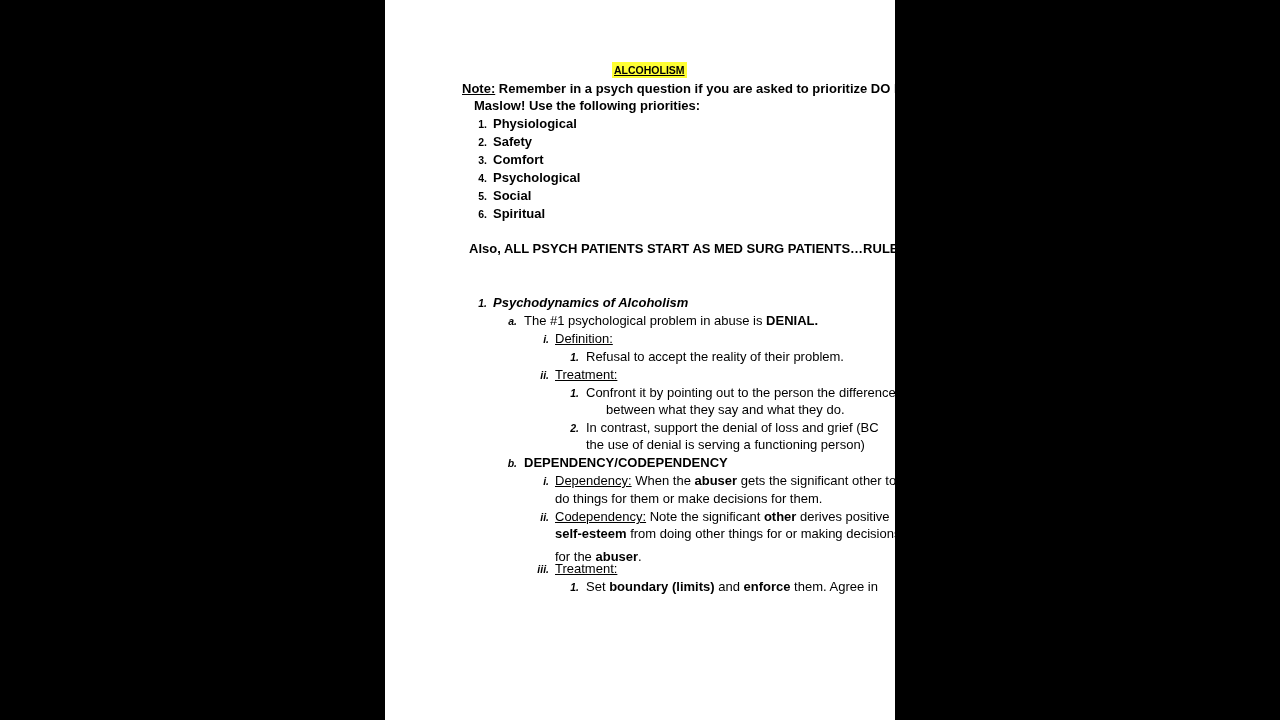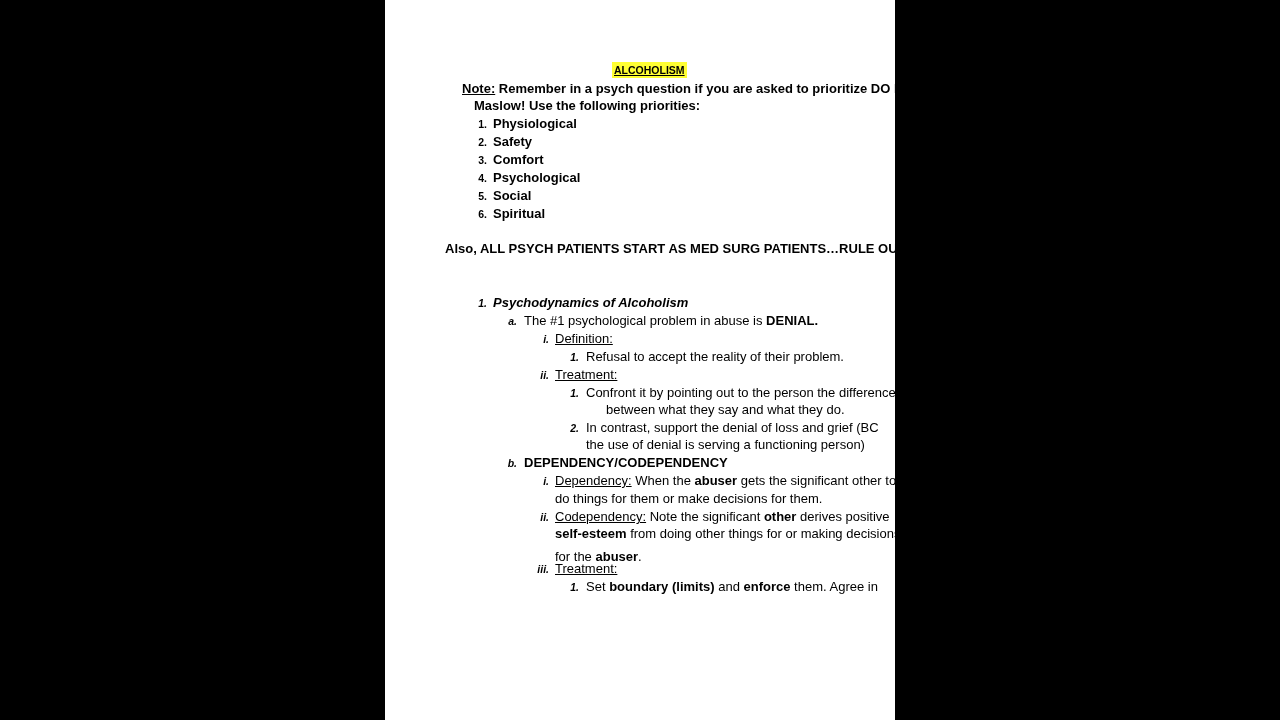--- a/index.html
+++ b/index.html
@@ -29,21 +29,21 @@
     <div class="num b" style="left:88px;top:153px;width:14px;">3.</div>
     <div class="t b" style="left:108px;top:153px;">Comfort</div>
     <div class="num b" style="left:88px;top:171px;width:14px;">4.</div>
     <div class="t b" style="left:108px;top:171px;">Psychological</div>
     <div class="num b" style="left:88px;top:189px;width:14px;">5.</div>
     <div class="t b" style="left:108px;top:189px;">Social</div>
     <div class="num b" style="left:88px;top:207px;width:14px;">6.</div>
     <div class="t b" style="left:108px;top:207px;">Spiritual</div>
   </div>
 
-  <div class="t b" style="left:60px;top:242px;">Also, ALL PSYCH PATIENTS START AS MED SURG PATIENTS…RULE OUT</div>
+  <div class="t b" style="left:84px;top:242px;">Also, ALL PSYCH PATIENTS START AS MED SURG PATIENTS…RULE OUT</div>
 
   <div class="num b i" style="left:88px;top:296px;width:14px;">1.</div>
   <div class="t b i" style="left:108px;top:296px;">Psychodynamics of Alcoholism</div>
 
   <div class="num b i" style="left:118px;top:314px;width:14px;">a.</div>
   <div class="t" style="left:139px;top:314px;"><span>The #1 psychological problem in abuse is </span><span class="b">DENIAL.</span></div>
 
   <div class="num b i" style="left:150px;top:332px;width:14px;">i.</div>
   <div class="t u" style="left:170px;top:332px;">Definition:</div>
   <div class="num b i" style="left:180px;top:350px;width:14px;">1.</div>

